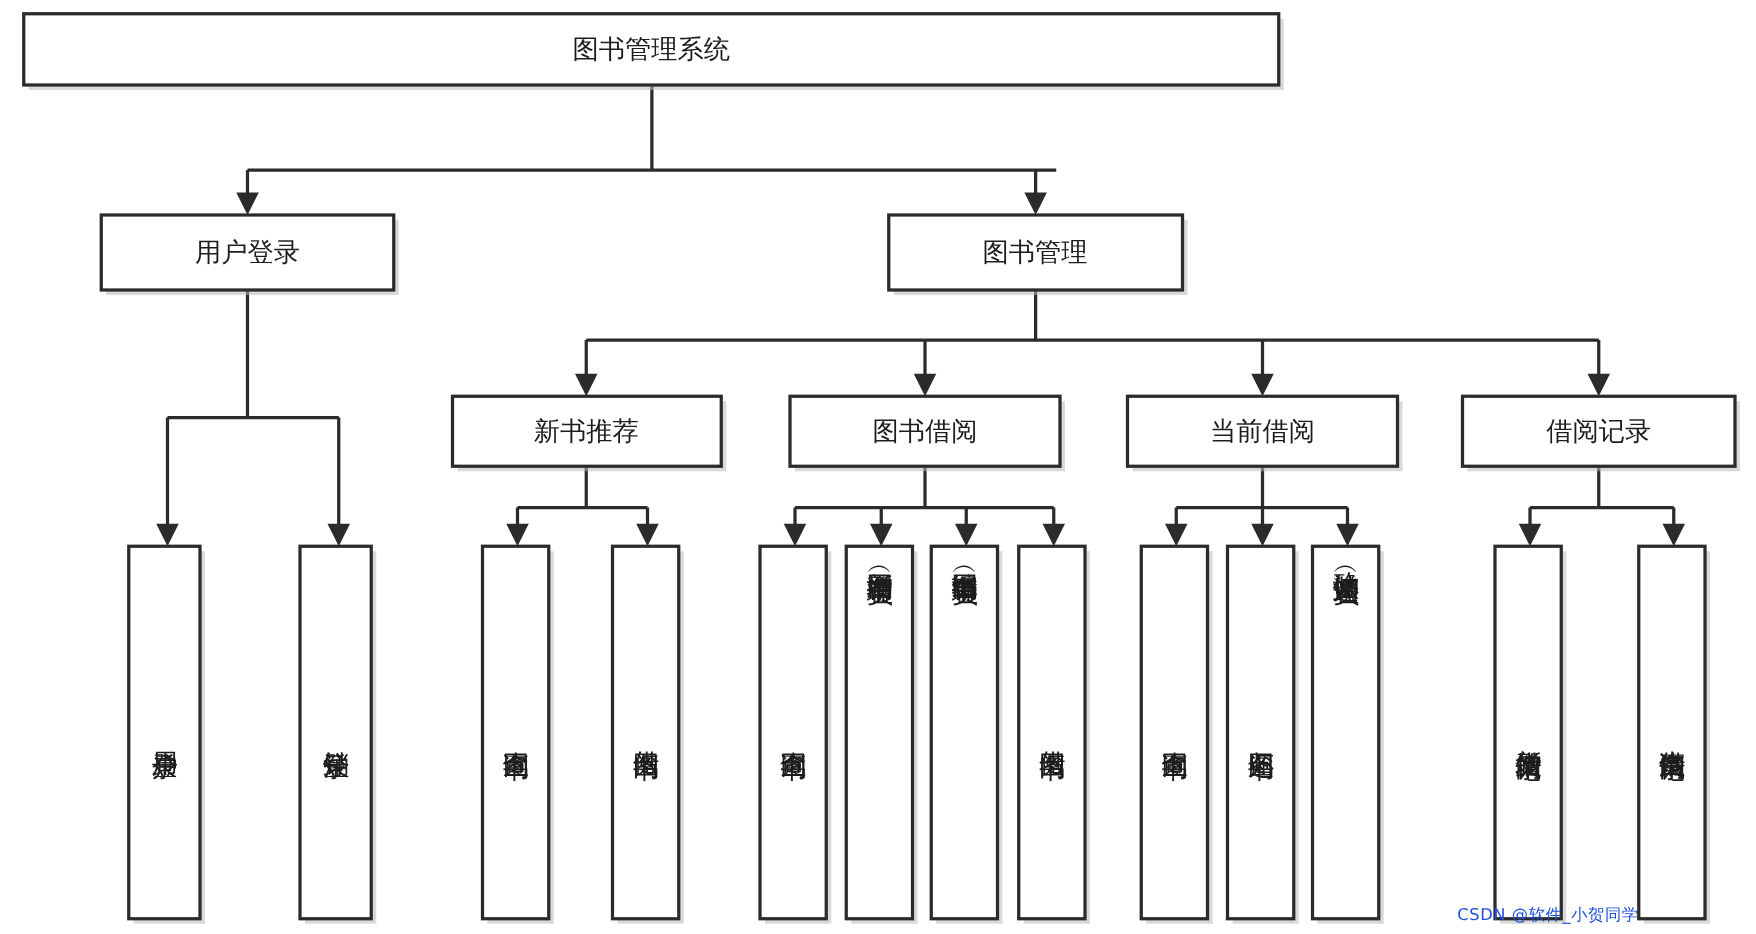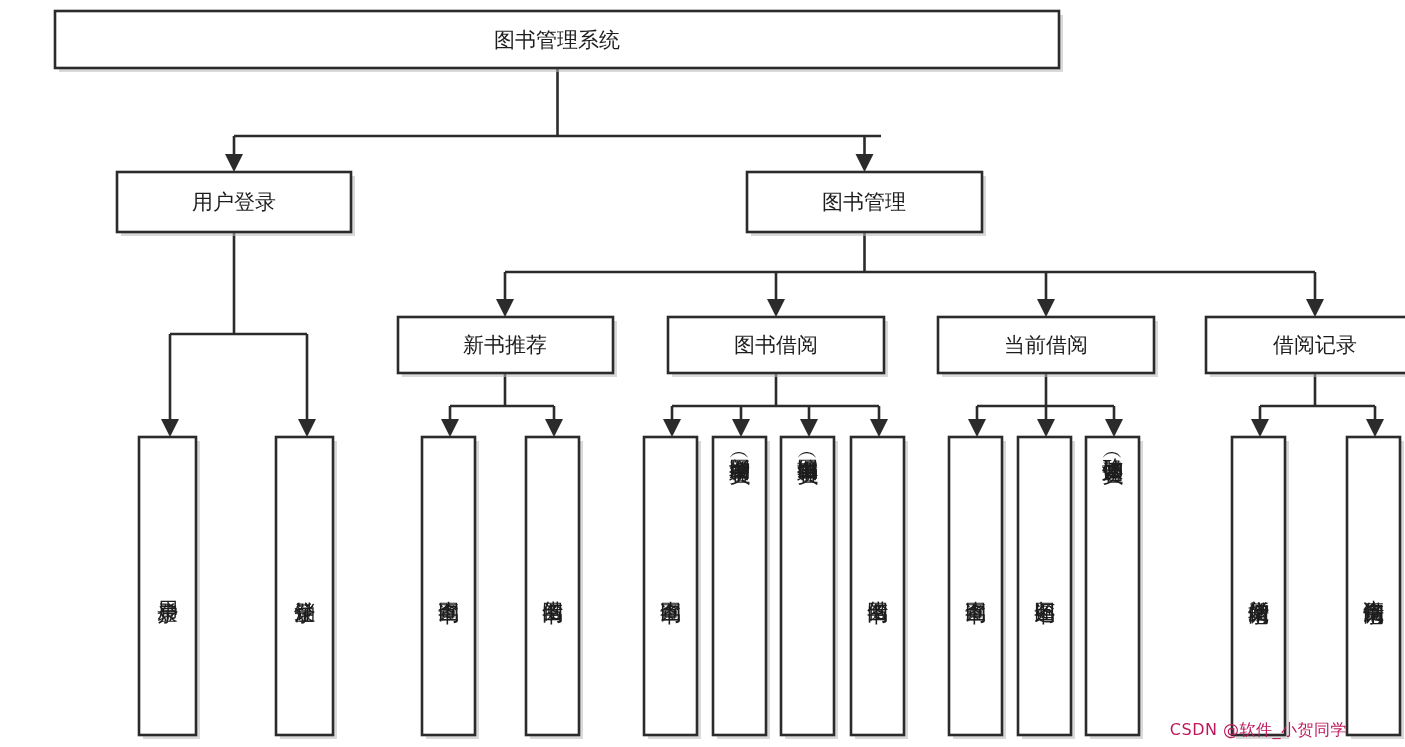--- a/index.html
+++ b/index.html
@@ -12,21 +12,20 @@
     width: 1405px;
     height: 747px;
     font-family: "DejaVu Sans", "Liberation Sans", sans-serif;
     overflow: hidden;
   }
   #diagram-root {
     position: relative;
     width: 1321px;
     height: 747px;
     background: #ffffff;
-    margin-left: 36px;
   }
   svg#tree-svg {
     position: absolute;
     left: 0;
     top: 0;
     width: 1405px;
     height: 747px;
   }
   .node-box {
     fill: #ffffff;
@@ -72,22 +71,22 @@
     color: #1d1d1d;
     letter-spacing: 1px;
     white-space: nowrap;
     text-align: center;
   }
   #watermark {
     position: absolute;
     right: 10px;
     bottom: 6px;
     font-family: "DejaVu Sans", "Liberation Sans", sans-serif;
-    font-size: 16px;
-    color: #be185d;
+    font-size: 13px;
+    color: #1d4ed8;
     letter-spacing: 0.5px;
     white-space: nowrap;
   }
 </style>
 </head>
 <body>
 
 <div id="diagram-root">
 
   <svg id="tree-svg" viewBox="0 0 1405 747" preserveAspectRatio="none">

